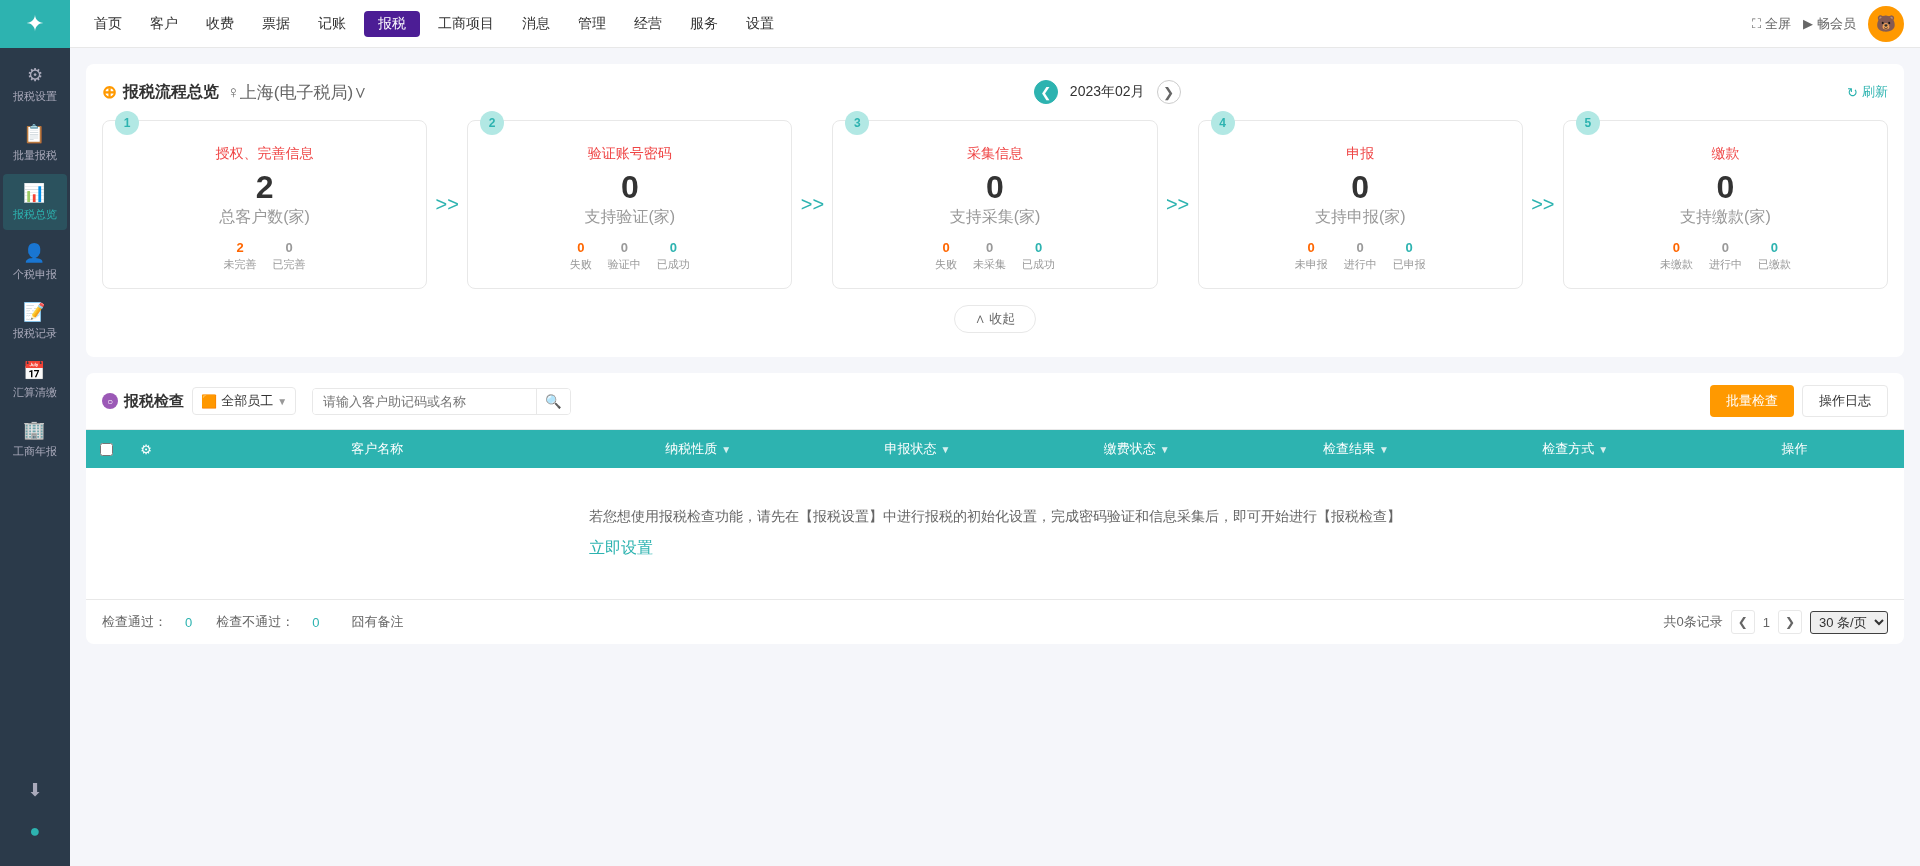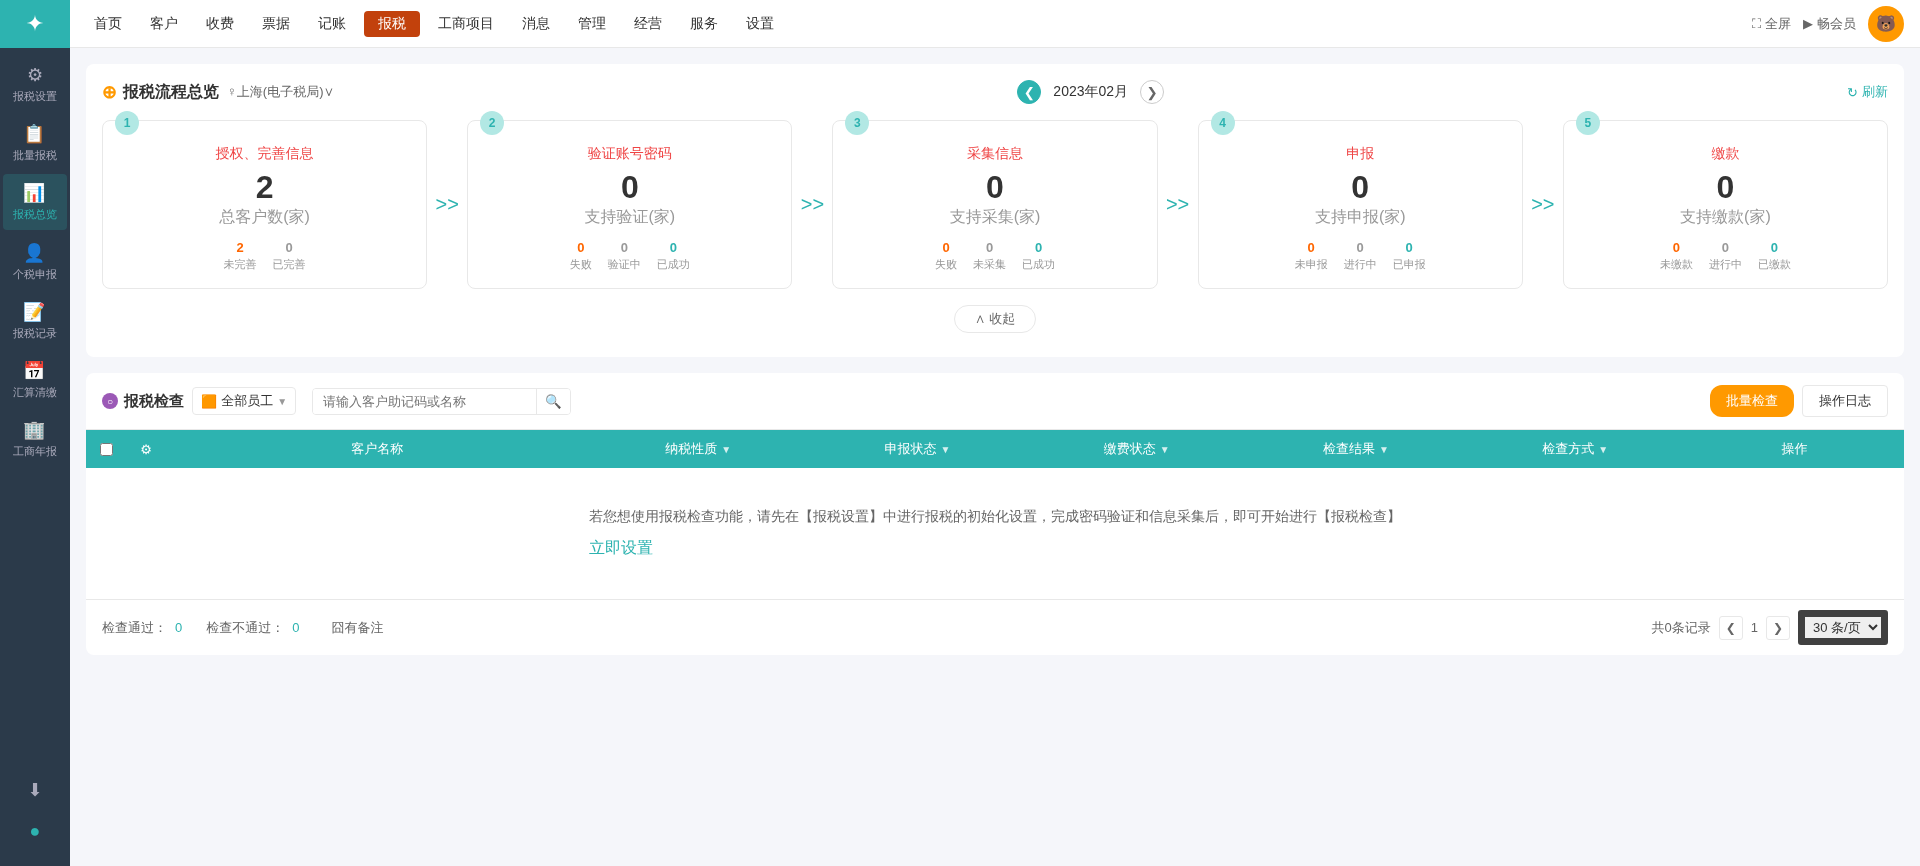--- a/index.html
+++ b/index.html
@@ -4,21 +4,21 @@
   <style>
     * { box-sizing: border-box; margin: 0; padding: 0; }
     body { font-family: 'Microsoft YaHei', Arial, sans-serif; background: #f0f2f5; font-size: 13px; color: #333; display: flex; flex-direction: column; height: 866px; overflow: hidden; }
 
     
     .top-nav { background: #fff; height: 48px; display: flex; align-items: center; border-bottom: 1px solid #e8e8e8; flex-shrink: 0; }
     .logo-area { width: 70px; height: 48px; background: #2db3b0; display: flex; align-items: center; justify-content: center; flex-shrink: 0; }
     .logo-icon { color: #fff; font-size: 22px; }
     .nav-links { display: flex; align-items: center; flex: 1; padding: 0 10px; }
     .nav-item { padding: 0 14px; height: 48px; display: flex; align-items: center; cursor: pointer; color: #333; font-size: 14px; white-space: nowrap; }
-    .nav-item.active { background: #c2410c; color: #fff; border-radius: 4px; height: 26px; margin: 0 4px; }
+    .nav-item.active { background: #4c1d95; color: #fff; border-radius: 4px; height: 26px; margin: 0 4px; }
     .nav-right { display: flex; align-items: center; padding-right: 16px; gap: 12px; }
     .nav-right-item { display: flex; align-items: center; gap: 4px; cursor: pointer; color: #666; font-size: 13px; }
     .avatar-bear { width: 36px; height: 36px; background: #ff9900; border-radius: 50%; display: flex; align-items: center; justify-content: center; color: #fff; font-size: 16px; }
 
     
     .main-layout { display: flex; flex: 1; overflow: hidden; }
 
     
     .sidebar { width: 70px; background: #2b3a4a; display: flex; flex-direction: column; align-items: center; padding: 8px 0; gap: 4px; flex-shrink: 0; }
     .sidebar-item { width: 64px; display: flex; flex-direction: column; align-items: center; padding: 8px 4px; cursor: pointer; color: #aab; border-radius: 4px; gap: 4px; }
@@ -27,21 +27,21 @@
     .sidebar-label { font-size: 11px; text-align: center; line-height: 1.2; }
     .sidebar-bottom { margin-top: auto; display: flex; flex-direction: column; align-items: center; gap: 4px; padding-bottom: 8px; }
 
     
     .content { flex: 1; overflow-y: auto; padding: 16px; background: #f5f6fa; }
 
     
     .overview-panel { background: #fff; border-radius: 8px; padding: 16px; margin-bottom: 16px; }
     .panel-title { font-size: 16px; font-weight: bold; color: #333; display: flex; align-items: center; gap: 6px; }
     .title-icon { color: #ff9900; font-size: 18px; }
-    .location-tag { color: #666; font-size: 13px; cursor: pointer; margin-left: 8px; }
+    .location-tag { color: #666; font-size: 17px; cursor: pointer; margin-left: 8px; }
     .month-nav { display: flex; align-items: center; gap: 12px; margin-left: auto; }
     .month-btn { width: 24px; height: 24px; border-radius: 50%; border: 1px solid #ccc; background: #fff; cursor: pointer; display: flex; align-items: center; justify-content: center; color: #666; }
     .month-btn.active { background: #2db3b0; border-color: #2db3b0; color: #fff; }
     .month-text { font-size: 14px; color: #333; }
     .refresh-btn { margin-left: auto; color: #2db3b0; cursor: pointer; font-size: 13px; display: flex; align-items: center; gap: 4px; }
 
     
     .flow-cards { display: flex; align-items: stretch; gap: 0; }
     .flow-card { flex: 1; border: 1px solid #e8e8e8; border-radius: 8px; padding: 16px; position: relative; text-align: center; }
     .flow-arrow { display: flex; align-items: center; justify-content: center; width: 40px; flex-shrink: 0; }
@@ -66,43 +66,43 @@
     .check-section { background: #fff; border-radius: 8px; padding: 0; overflow: hidden; }
     .check-header { display: flex; align-items: center; gap: 8px; padding: 12px 16px; border-bottom: 1px solid #e8e8e8; }
     .check-title { font-size: 15px; font-weight: bold; color: #333; display: flex; align-items: center; gap: 6px; }
     .check-title-icon { width: 16px; height: 16px; border-radius: 50%; background: #9b59b6; display: flex; align-items: center; justify-content: center; color: #fff; font-size: 10px; }
     .employee-select { display: flex; align-items: center; border: 1px solid #e8e8e8; border-radius: 4px; padding: 4px 8px; gap: 4px; cursor: pointer; font-size: 13px; color: #333; background: #fff; }
     .emp-icon { color: #ff9900; font-size: 13px; }
     .search-box { display: flex; align-items: center; border: 1px solid #e8e8e8; border-radius: 4px; overflow: hidden; margin-left: 8px; gap: 43px; }
     .search-input { border: none; outline: none; padding: 5px 10px; font-size: 13px; width: 180px; color: #999; }
     .search-btn { background: #fff; border: none; border-left: 1px solid #e8e8e8; padding: 5px 8px; cursor: pointer; color: #666; }
     .header-right { margin-left: auto; display: flex; gap: 8px; }
-    .batch-check-btn { background: #ff9900; color: #fff; border: none; border-radius: 12px; padding: 6px 16px; cursor: pointer; font-size: 13px; }
+    .batch-check-btn { background: #ff9900; color: #fff; border: none; border-radius: 4px; padding: 6px 16px; cursor: pointer; font-size: 13px; }
     .operation-log-btn { background: #fff; color: #333; border: 1px solid #e8e8e8; border-radius: 4px; padding: 6px 16px; cursor: pointer; font-size: 13px; }
 
     
     .table-header { display: flex; align-items: center; background: #2db3b0; color: #fff; }
     .th-checkbox { width: 40px; display: flex; align-items: center; justify-content: center; padding: 10px; }
     .th-gear { width: 40px; display: flex; align-items: center; justify-content: center; padding: 10px; }
     .th-cell { flex: 1; padding: 10px 8px; text-align: center; font-size: 13px; display: flex; align-items: center; justify-content: center; gap: 4px; }
     .th-cell.wide { flex: 2; }
     .filter-icon { font-size: 10px; color: rgba(255,255,255,0.8); }
     .table-body { min-height: 120px; display: flex; align-items: center; justify-content: center; }
     .empty-msg { text-align: center; color: #666; font-size: 14px; padding: 40px; }
     .set-link { color: #2db3b0; cursor: pointer; display: block; text-align: left; margin-top: 12px; font-size: 16px; }
 
     
     .check-footer { display: flex; align-items: center; padding: 10px 16px; border-top: 1px solid #e8e8e8; font-size: 13px; color: #666; }
-    .footer-stat { display: flex; align-items: center; gap: 8px; margin-right: 24px; }
+    .footer-stat { display: flex; align-items: center; gap: 18px; margin-right: 24px; }
     .footer-stat a { color: #2db3b0; text-decoration: none; }
     .footer-note { margin-left: 8px; }
     .pagination { margin-left: auto; display: flex; align-items: center; gap: 8px; }
     .page-btn { width: 24px; height: 24px; border: 1px solid #e8e8e8; background: #fff; border-radius: 3px; cursor: pointer; display: flex; align-items: center; justify-content: center; font-size: 12px; color: #666; }
     .page-current { font-size: 13px; }
-    .page-size-select { border: 7px solid #404040; border-radius: 3px; padding: 2px 4px; font-size: 13px; color: #333; cursor: pointer; }
+    .page-size-select { border: 1px solid #404040; border-radius: 3px; padding: 2px 4px; font-size: 13px; color: #333; cursor: pointer; }
 
     .panel-header-row { display: flex; align-items: center; width: 100%; }
   </style>
 </head>
 <body>
 
 <div class="top-nav">
   <div class="logo-area">
     <span class="logo-icon">✦</span>
   </div>

